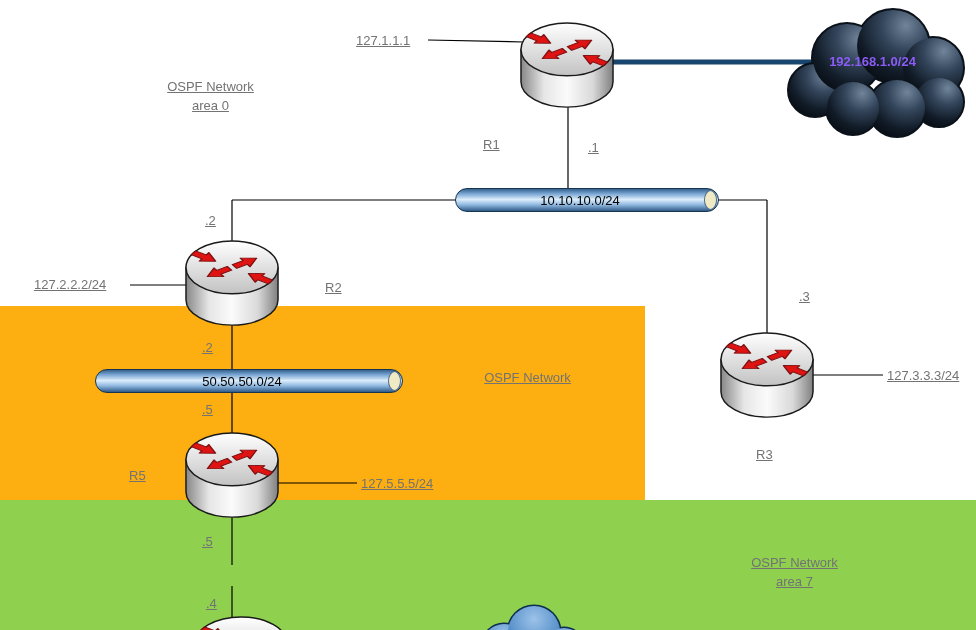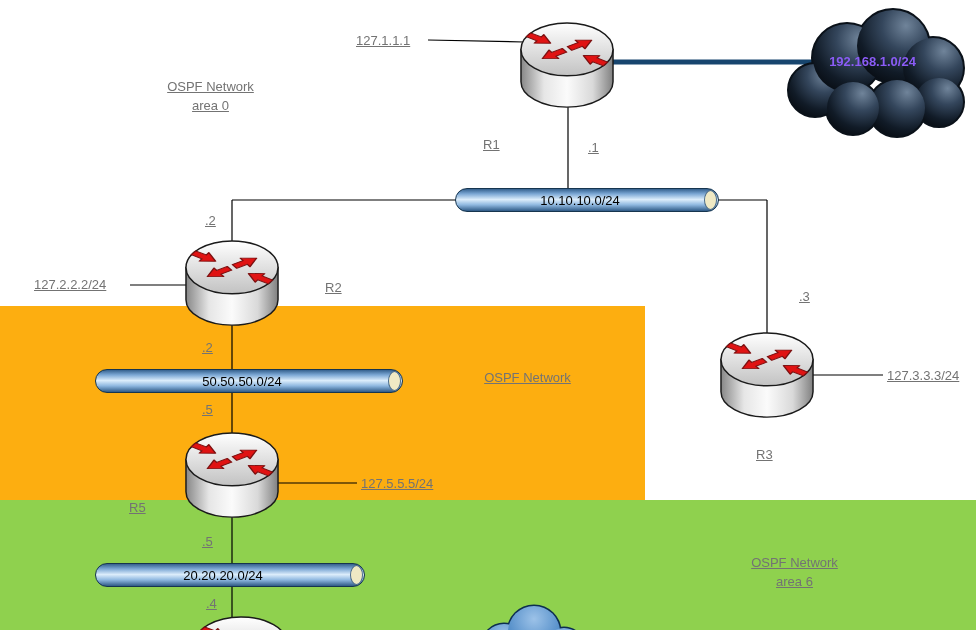--- a/index.html
+++ b/index.html
@@ -104,24 +104,20 @@
   </svg>
 
   <div class="pipe" style="left:455px; top:188px; width:264px;">
     <span class="pipe-cap"></span>
     <span class="pipe-label">10.10.10.0/24</span>
   </div>
   <div class="pipe" style="left:95px; top:369px; width:308px;">
     <span class="pipe-cap"></span>
     <span class="pipe-label">50.50.50.0/24</span>
   </div>
-  <div class="pipe" style="left:95px; top:563px; width:270px;">
-    <span class="pipe-cap"></span>
-    <span class="pipe-label">20.20.20.0/24</span>
-  </div>
 
   <svg class="router" style="left:518px; top:20px;" viewBox="0 0 100 96">
       <use href="#router-sym"></use>
     </svg>
   <svg class="router" style="left:183px; top:238px;" viewBox="0 0 100 96">
       <use href="#router-sym"></use>
     </svg>
   <svg class="router" style="left:183px; top:430px;" viewBox="0 0 100 96">
       <use href="#router-sym"></use>
     </svg>
@@ -174,26 +170,26 @@
 
   <div class="lbl center" style="left:143px; top:77px; width:135px;">
     <div>OSPF Network</div>
     <div>area 0</div>
   </div>
   <div class="lbl center" style="left:420px; top:368px; width:215px;">
     <div>OSPF Network</div>
   </div>
   <div class="lbl center" style="left:712px; top:553px; width:165px;">
     <div>OSPF Network</div>
-    <div>area 6</div>
+    <div>area 7</div>
   </div>
 
   <div class="lbl" style="left:483px; top:136px;">R1</div>
   <div class="lbl" style="left:325px; top:279px;text-align:right;">R2</div>
-  <div class="lbl" style="left:129px; top:467px;margin-top:32px;">R5</div>
+  <div class="lbl" style="left:129px; top:467px;">R5</div>
   <div class="lbl" style="left:756px; top:446px;">R3</div>
 
   <div class="lbl" style="left:356px; top:32px;">127.1.1.1</div>
   <div class="lbl" style="left:34px;  top:260px;margin-top:16px;">127.2.2.2/24</div>
   <div class="lbl" style="left:361px; top:475px;">127.5.5.5/24</div>
   <div class="lbl" style="left:887px; top:367px;text-align:center;">127.3.3.3/24</div>
 
   <div class="lbl" style="left:588px; top:139px;">.1</div>
   <div class="lbl" style="left:205px; top:212px;">.2</div>
   <div class="lbl" style="left:202px; top:339px;">.2</div>

